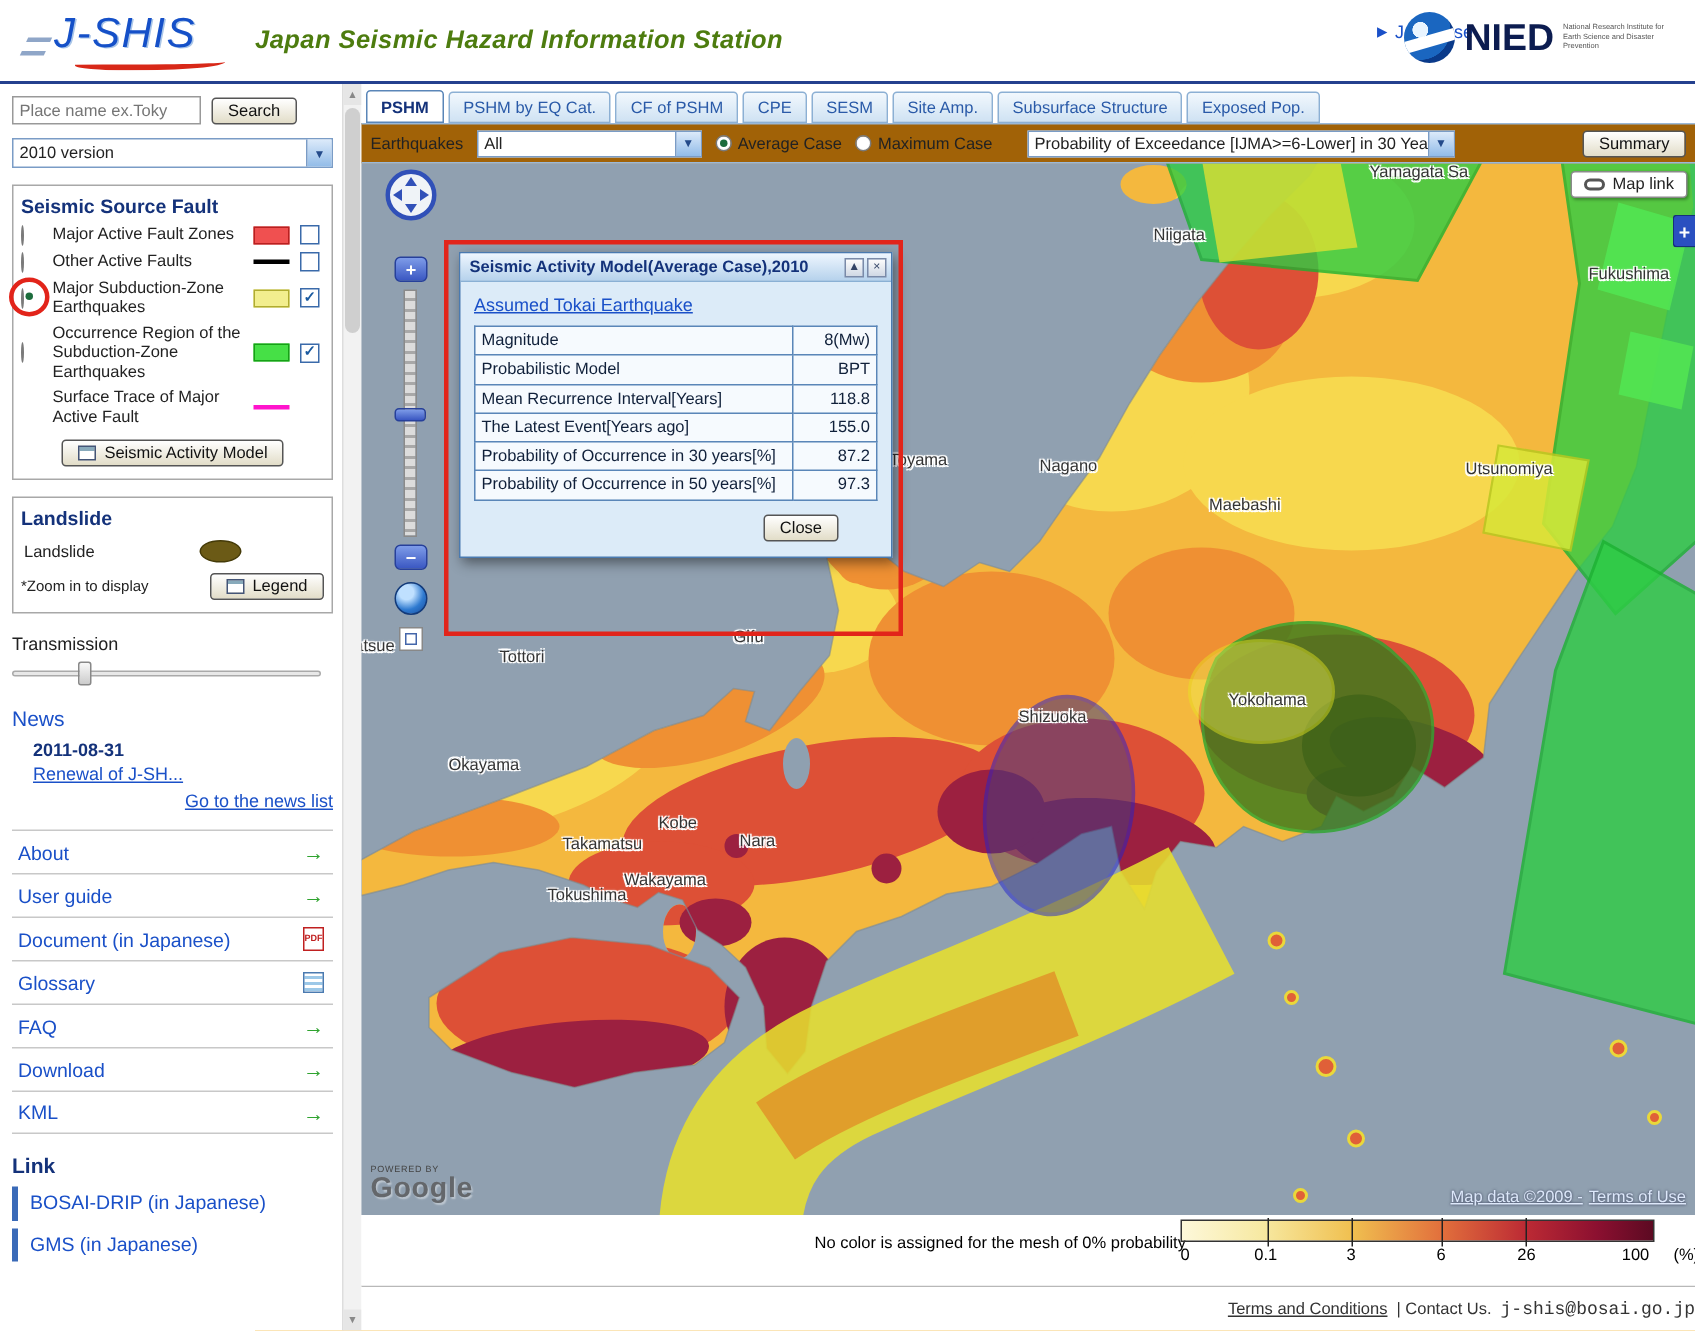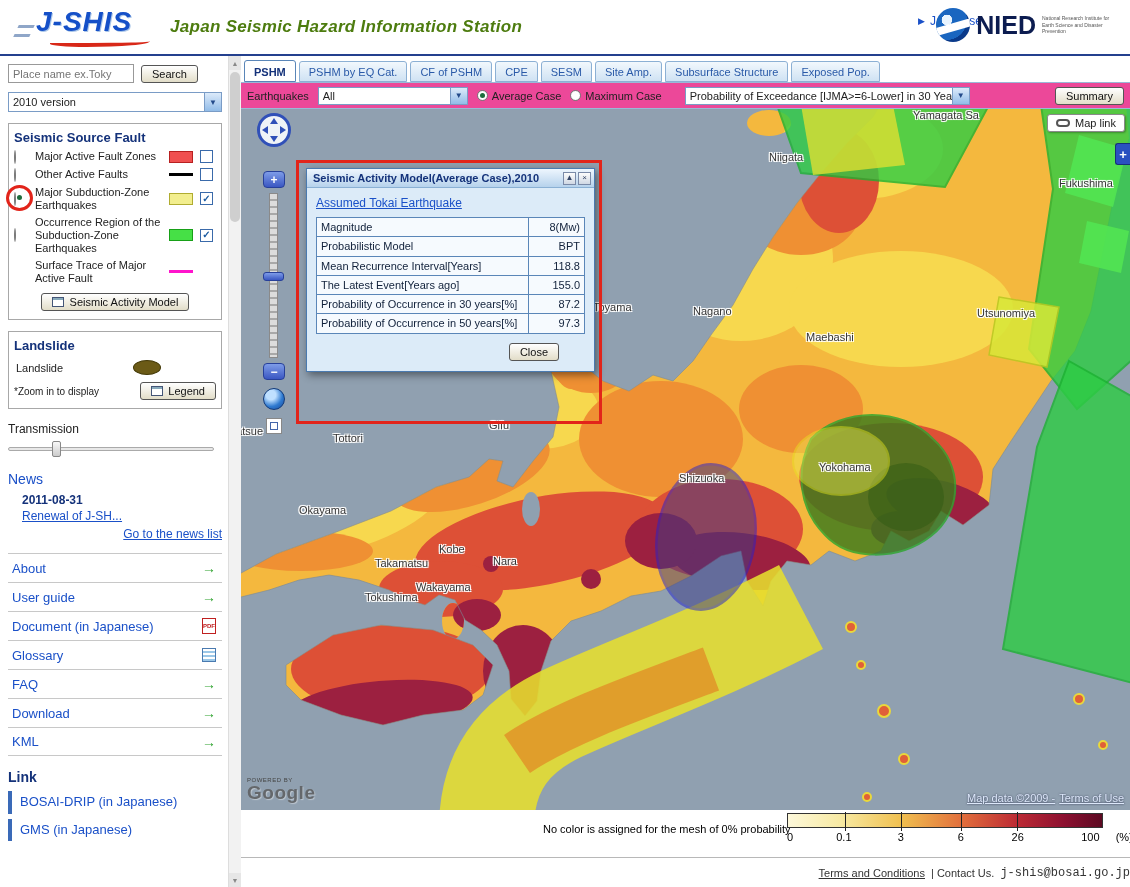--- a/index.html
+++ b/index.html
@@ -5,21 +5,21 @@
   *{box-sizing:border-box;margin:0;padding:0}
   body{width:1130px;height:887px;position:relative;overflow:hidden;background:#fff;
        font-family:"Liberation Sans",sans-serif;color:#222}
   .u{text-decoration:underline;cursor:pointer}
   .link{color:#1a50c8;cursor:pointer}
 
   
   .hdr{position:absolute;left:0;top:0;width:1130px;height:56px;background:#fff;border-bottom:2px solid #24408e}
   .logo{position:absolute;left:16px;top:5px;width:150px;height:46px;cursor:pointer}
   .logo-deco{position:absolute;left:0;top:20px;width:16px;height:12px;border-top:3px solid #8fa6c8;border-bottom:3px solid #8fa6c8;transform:skewX(-25deg)}
-  .logo-text{position:absolute;left:20px;top:1px;font-style:italic;font-weight:bold;font-size:28px;letter-spacing:1px;color:#1550c8;text-shadow:1px 1px 0 #aac6e8}
+  .logo-text{position:absolute;left:20px;top:1px;font-style:italic;font-weight:normal;font-size:28px;letter-spacing:1px;color:#1550c8;text-shadow:1px 1px 0 #aac6e8}
   .logo-swoosh{position:absolute;left:34px;top:33px;width:100px;height:9px;border-bottom:4px solid #d82818;border-radius:0 0 70% 40%}
   .site-title{position:absolute;left:170px;top:17px;font-style:italic;font-weight:bold;font-size:17px;color:#4d7c0f;letter-spacing:.3px}
   .lang{position:absolute;left:918px;top:14px;font-size:12px;color:#1a50c8;display:flex;align-items:center;gap:5px;cursor:pointer}
   .lang .tri{font-size:9px}
   .nied{position:absolute;right:10px;top:8px;display:flex;align-items:center;gap:6px}
   .nied-mark{width:34px;height:34px;border-radius:50%;background:radial-gradient(circle at 32% 35%,#e8f4ff 16%,#1a66c0 17% 62%,#0a3a8a 63%);position:relative;overflow:hidden}
   .nied-mark::after{content:'';position:absolute;left:-5px;top:15px;width:46px;height:8px;background:#fff;transform:rotate(-16deg)}
   .nied-text{font-weight:bold;font-size:25px;color:#0c1c50;line-height:1}
   .nied-sub{font-size:5px;color:#555;width:78px;line-height:1.3}
 
@@ -75,21 +75,21 @@
   .sb-scroll{position:absolute;left:228px;top:56px;width:13px;height:831px;background:#f2f2f2;border-left:1px solid #ddd;cursor:pointer}
   .sb-thumb{position:absolute;left:1px;top:16px;width:10px;height:150px;background:#cfcfcf;border-radius:5px}
   .sb-arr{position:absolute;left:0;width:12px;height:14px;background:#e6e6e6;color:#888;font-size:7px;display:flex;align-items:center;justify-content:center}
   .sb-arr.up{top:0}.sb-arr.down{bottom:0}
 
   
   .main{position:absolute;left:241px;top:56px;width:889px;height:831px;display:flex;flex-direction:column}
   .tabs{height:26px;display:flex;align-items:flex-end;gap:3px;padding-left:3px;background:#fff}
   .tab{background:linear-gradient(#f2f8fd,#cfe2f3);border:1px solid #8cb0d4;border-radius:3px 3px 0 0;font-size:11px;color:#2a5aa8;padding:4px 9px 3px;cursor:pointer;white-space:nowrap}
   .tab.active{background:#fff;border:1px solid #5a86b8;color:#14327a;font-weight:bold;padding-top:5px}
-  .toolbar{height:27px;background:#ec4899;border-top:1px solid #9ab8d8;border-bottom:1px solid #9ab8d8;display:flex;align-items:center;gap:9px;padding:0 6px;font-size:11px}
+  .toolbar{height:27px;background:#a16207;border-top:1px solid #9ab8d8;border-bottom:1px solid #9ab8d8;display:flex;align-items:center;gap:9px;padding:0 6px;font-size:11px}
   .tb-sel-eq{width:150px;height:18px}
   .tb-sel-prob{width:285px;height:18px;margin-left:14px}
   .radio-row{display:flex;align-items:center;gap:4px;cursor:pointer}
   .summary-btn{margin-left:auto}
 
   
   .map{position:relative;height:701px;background:#90a0b0;overflow:hidden;cursor:grab}
   .map-svg{position:absolute;inset:0;width:100%;height:100%}
   .mlabel{position:absolute;font-size:11px;color:#333;white-space:nowrap;
     text-shadow:0 0 2px #fff,0 0 2px #fff,1px 1px 0 #fff,-1px -1px 0 #fff,1px -1px 0 #fff,-1px 1px 0 #fff}

